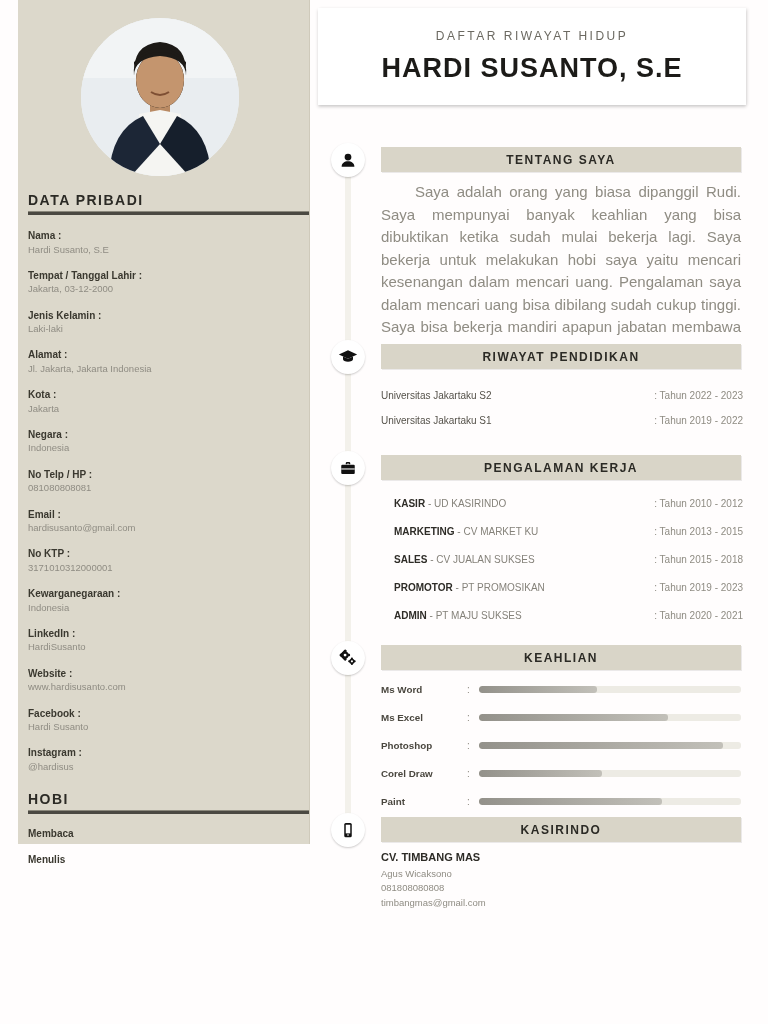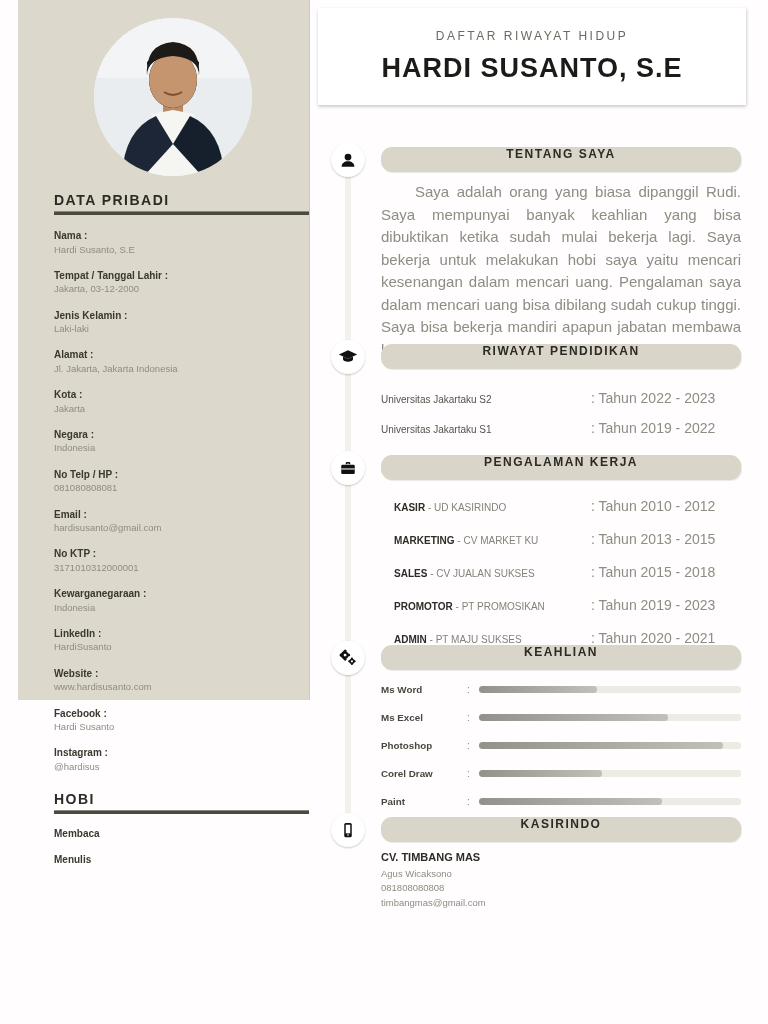--- a/index.html
+++ b/index.html
@@ -1,21 +1,21 @@
 <!DOCTYPE html>
 <html><head>
 <meta charset="utf-8">
 <style>
   html,body{margin:0;padding:0;background:#ffffff;}
   .page{position:relative;width:768px;height:1024px;background:#fffdfd;overflow:hidden;
         font-family:"Liberation Sans","DejaVu Sans",sans-serif;color:#2e2c27;}
   
-  .sidebar{position:absolute;left:18px;top:0;width:292px;height:700px;
+  .sidebar{position:absolute;left:18px;top:0;width:292px;height:844px;
            background:#dcd8cb;border-right:1px solid #cfcabb;box-sizing:border-box;
-           padding:16px 18px 0 36px;}
+           padding:16px 18px 0 10px;}
   .photo-wrap{width:158px;height:158px;margin:2px auto 16px auto;border-radius:50%;
               overflow:hidden;background:#eef1f3;}
   .side-heading{font-size:14px;font-weight:bold;letter-spacing:1.5px;color:#2b2a25;margin:0 0 3px 0;}
   .side-rule{height:0;border-top:1px solid #8b887c;border-bottom:3px solid #4b4942;margin:0 -18px 14px 0;}
   .field{margin-bottom:13px;}
   .field .lbl{font-size:10px;font-weight:bold;color:#3a382f;line-height:1.35;}
   .field .val{font-size:9.5px;color:#8f8c83;line-height:1.4;}
   .hobby-item{font-size:10px;font-weight:bold;color:#3a382f;margin-bottom:15px;}
   .hobby-block{margin-top:18px;}
   
@@ -24,34 +24,34 @@
                display:flex;flex-direction:column;align-items:center;justify-content:center;}
   .doc-title{font-size:12px;letter-spacing:2.5px;color:#6b6961;margin-bottom:10px;}
   .person-name{font-size:27px;font-weight:bold;letter-spacing:1px;color:#1c1b18;}
   
   .timeline-line{position:absolute;left:345px;top:160px;width:6px;height:676px;background:#f3f1eb;}
   .tl-circle{position:absolute;left:331px;width:34px;height:34px;border-radius:50%;background:#ffffff;
              box-shadow:0 1px 2px rgba(0,0,0,0.2);display:flex;align-items:center;justify-content:center;}
   .tl-circle svg{display:block;}
   
   .sec-bar{position:absolute;left:381px;width:360px;height:25px;background:#d9d5c8;
-           display:flex;justify-content:center;
-           box-shadow:1px 1px 0 rgba(0,0,0,0.08);border-radius:11px;}
+           display:flex;align-items:center;justify-content:center;
+           box-shadow:1px 1px 0 rgba(0,0,0,0.08);}
   .sec-bar span{font-size:12px;font-weight:bold;letter-spacing:1.5px;color:#2b2a25;}
   
   .about-text{position:absolute;left:381px;top:181px;width:360px;font-size:15px;color:#8f8c83;
               line-height:1.5;text-align:justify;text-indent:34px;}
   
   .rows{position:absolute;left:381px;width:362px;}
   .row{display:flex;align-items:baseline;margin-bottom:14px;}
   .row .left{flex:1;font-size:10px;color:#3a382f;}
   .row .left .pos{font-weight:bold;color:#2e2c27;padding-left:13px;}
   .row .left .comp{color:#85827a;}
   .row .left .school{font-weight:normal;color:#55524a;}
-  .row .right{width:152px;font-size:14px;color:#8f8c83;}
+  .row .right{width:152px;font-size:10px;color:#8f8c83;text-align:right;}
   .exp-rows .row{margin-bottom:17px;}
   
   .skills{position:absolute;left:381px;top:684px;width:360px;}
   .skill-row{display:flex;align-items:center;margin-bottom:17px;}
   .skill-name{width:86px;font-size:9.8px;font-weight:bold;color:#4a473f;}
   .skill-sep{width:12px;font-size:10px;color:#8f8c83;}
   .skill-track{flex:1;height:7px;background:#edebe4;border-radius:3px;overflow:hidden;}
   .skill-fill{height:100%;background:linear-gradient(to right,#93918a,#c2c0b9);border-radius:3px;}
   
   .ref-block{position:absolute;left:381px;top:851px;width:360px;}

